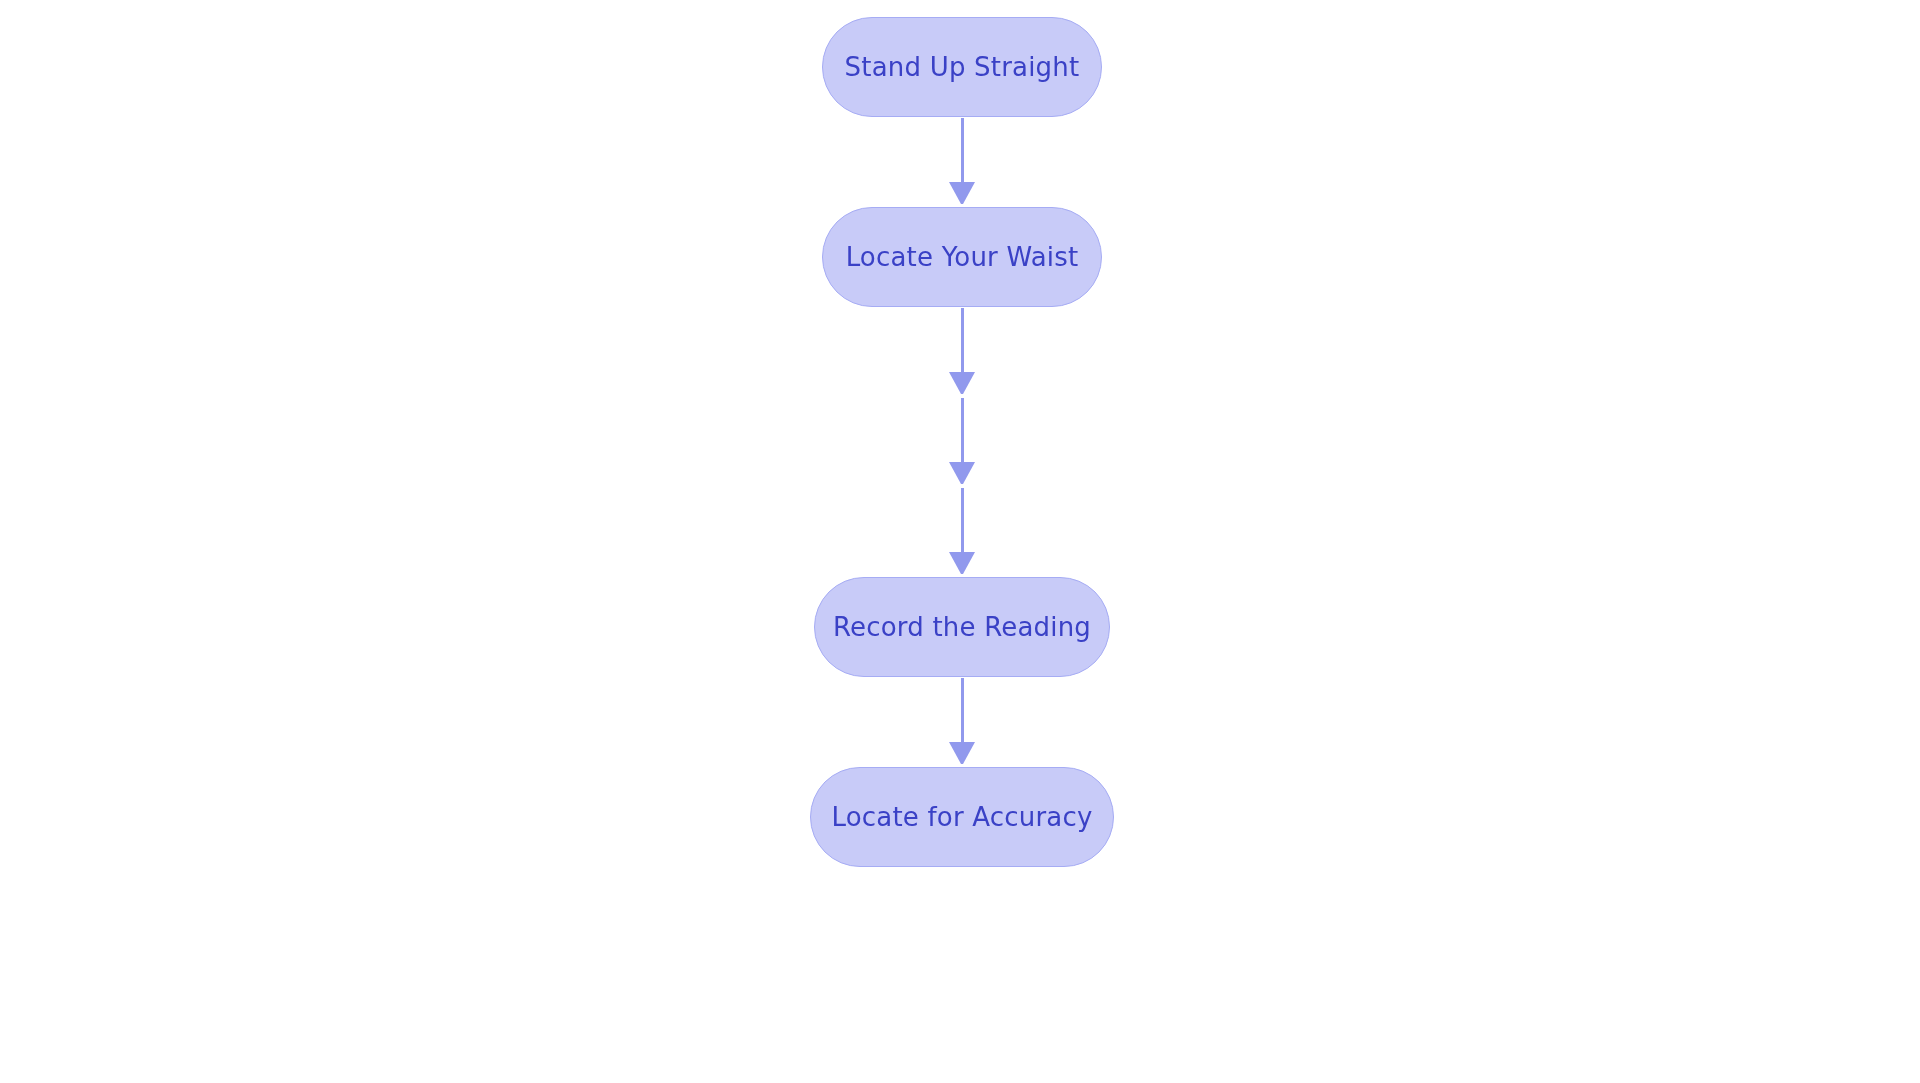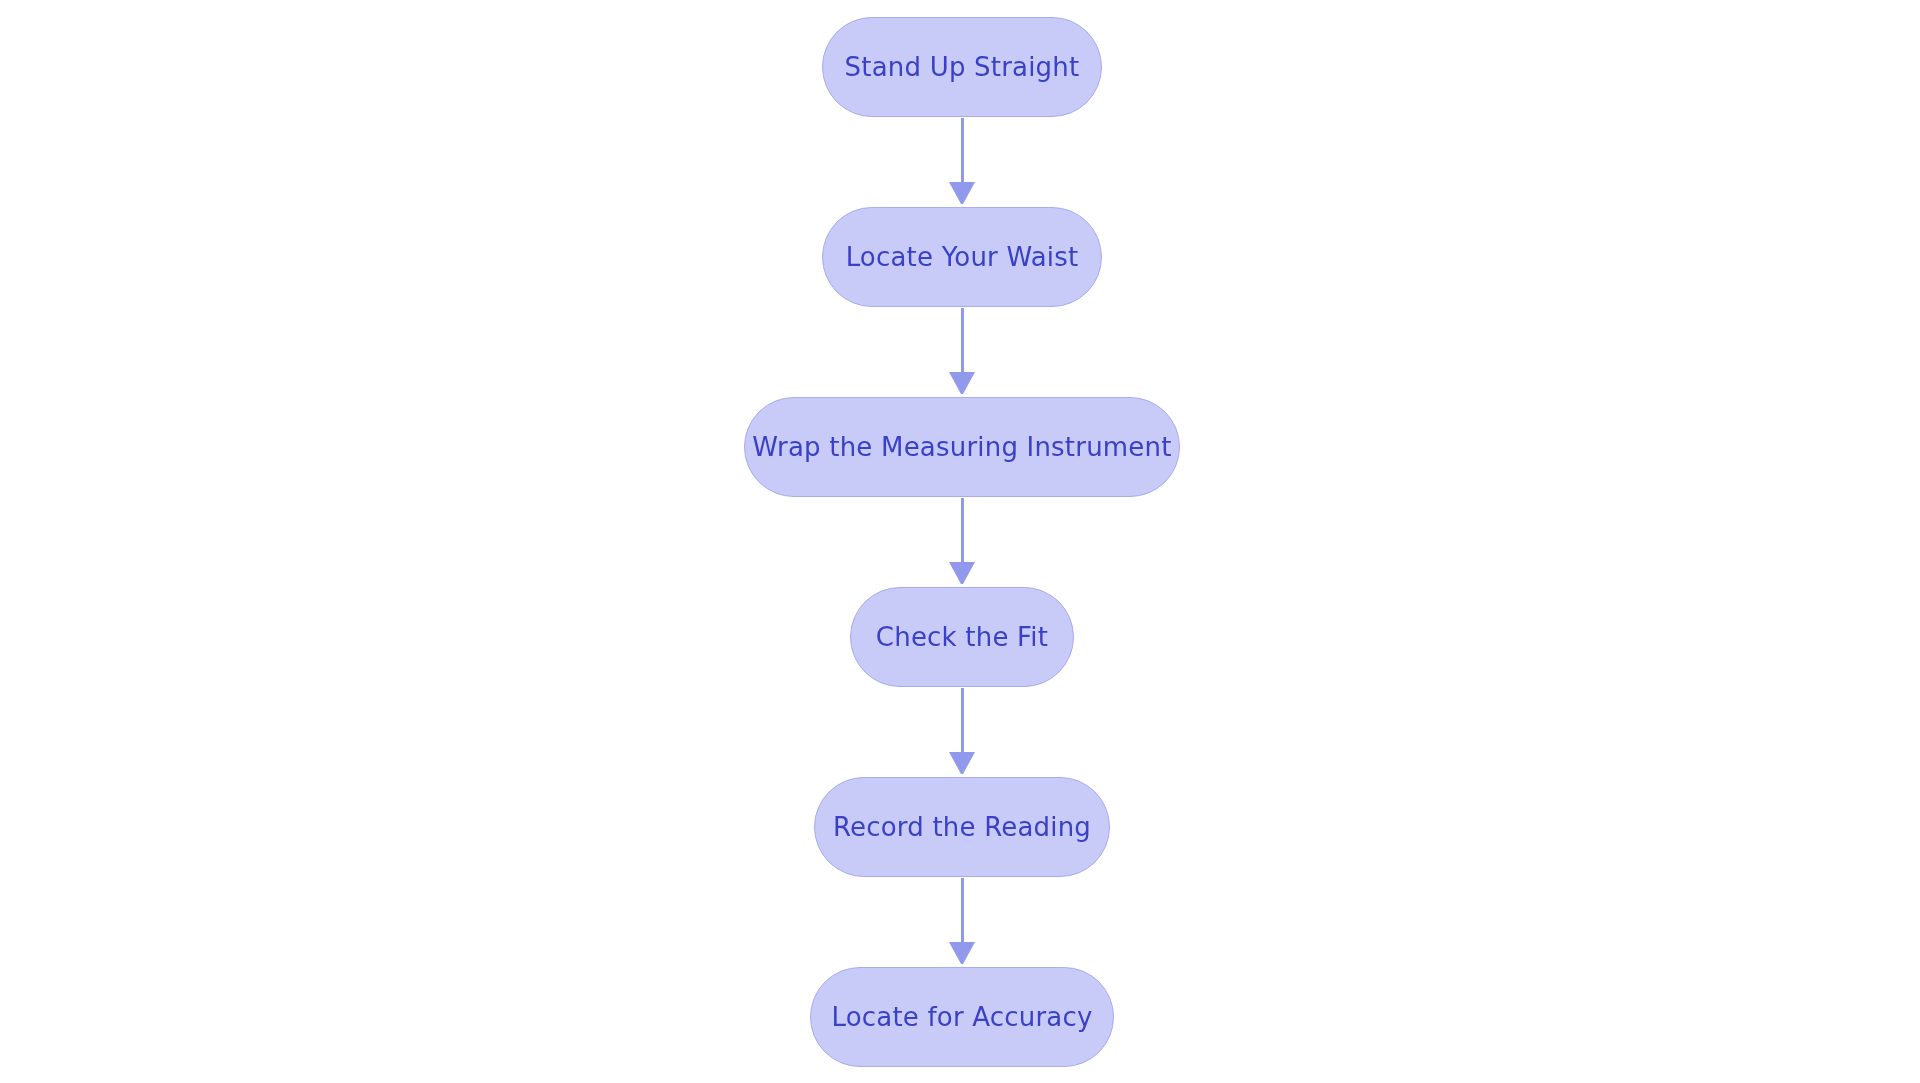--- a/index.html
+++ b/index.html
@@ -83,32 +83,26 @@
 
   <div class="node n2">
     <span class="label">Locate Your Waist</span>
   </div>
 
   <div class="arrow">
     <div class="shaft"></div>
     <div class="head"></div>
   </div>
 
-  <div class="node n3">
-    <span class="label">Wrap the Measuring Instrument</span>
-  </div>
 
   <div class="arrow">
     <div class="shaft"></div>
     <div class="head"></div>
   </div>
 
-  <div class="node n4">
-    <span class="label">Check the Fit</span>
-  </div>
 
   <div class="arrow">
     <div class="shaft"></div>
     <div class="head"></div>
   </div>
 
   <div class="node n5">
     <span class="label">Record the Reading</span>
   </div>
 

